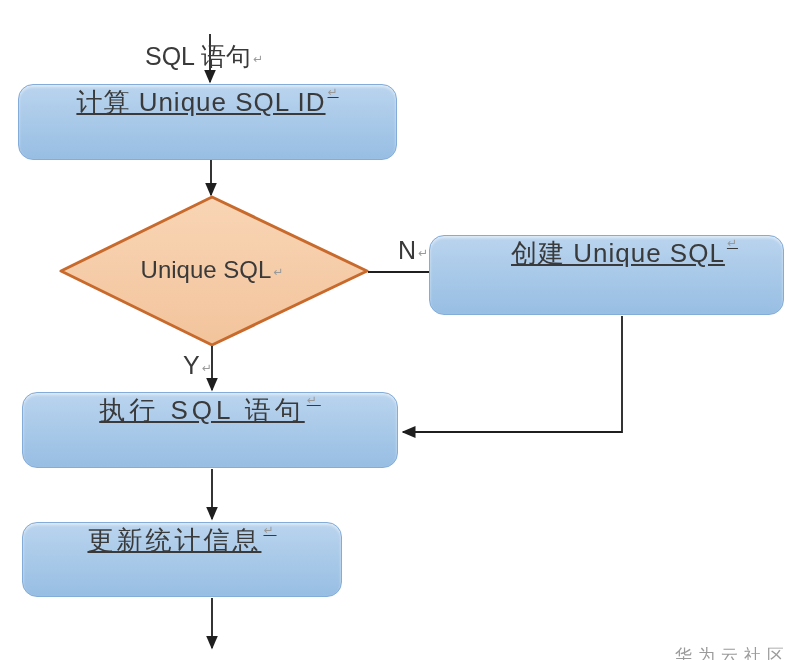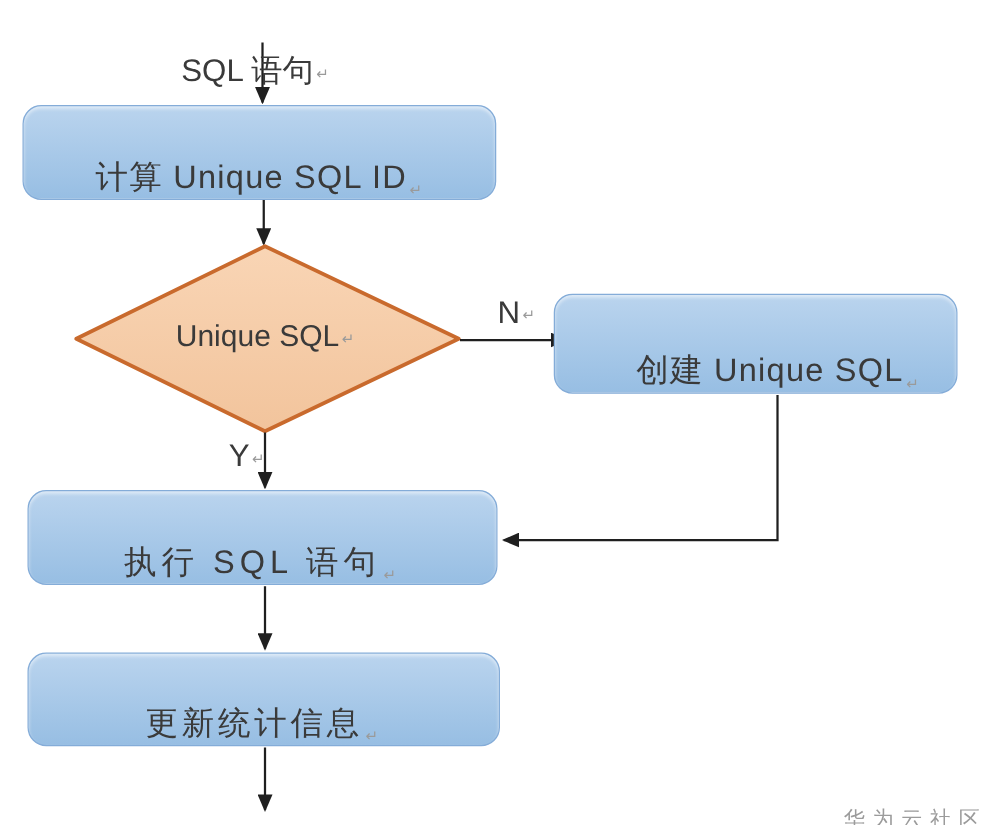--- a/index.html
+++ b/index.html
@@ -21,25 +21,26 @@
     stroke-width:1.8;
     fill:none;
   }
   .process{
     position:absolute;
     box-sizing:border-box;
     border-radius:15px;
     border:1.5px solid var(--process-border,#84acd8);
     background:linear-gradient(180deg,var(--process-fill-top,#bad4ee) 0%,var(--process-fill-bottom,#97bee3) 100%);
     box-shadow:inset 0 2px 3px rgba(255,255,255,.55);
-    display:flex;align-items:flex-end;justify-content:center;
+    display:flex;align-items:flex-start;justify-content:center;
     color:var(--text,#3a3a3a);
     font-size:26px;
     letter-spacing:1px;
     white-space:nowrap;
+    text-decoration:underline;
   }
   .floating-label{
     position:absolute;
     color:var(--text,#3a3a3a);
     font-size:25px;
     white-space:nowrap;
   }
   .decision-label{
     position:absolute;
     left:107px;top:241px;width:210px;
@@ -91,31 +92,31 @@
     <line class="wire" x1="212" y1="598" x2="212" y2="648" marker-end="url(#ah)"></line>
   </svg>
 
   <div class="floating-label" style="left:145px;top:16px;margin-top:24px;"><span>SQL 语句</span><span class="pmark">↵</span></div>
 
   <div class="process" style="left:18px;top:84px;width:379px;height:76px;">
       <span>计算 Unique SQL ID</span>
       <span class="pmark">↵</span>
     </div>
 
-  <div class="process" style="left:443px;top:235px;width:323px;height:80px;padding-left:36px;">
+  <div class="process" style="left:429px;top:235px;width:355px;height:80px;padding-left:36px;">
       <span>创建 Unique SQL</span>
       <span class="pmark">↵</span>
     </div>
 
   <div class="process" style="left:22px;top:392px;width:376px;height:76px;letter-spacing:4px;">
       <span>执行 SQL 语句</span>
       <span class="pmark">↵</span>
     </div>
 
-  <div class="process" style="left:22px;top:522px;width:378px;height:75px;letter-spacing:3px;">
+  <div class="process" style="left:22px;top:522px;width:320px;height:75px;letter-spacing:3px;">
       <span>更新统计信息</span>
       <span class="pmark">↵</span>
     </div>
 
   <div class="decision-label">
     <div><span>Unique SQL</span><span class="pmark">↵</span></div>
   </div>
 
   <div class="floating-label" style="left:398px;top:236px;"><span>N</span><span class="pmark">↵</span></div>
 

